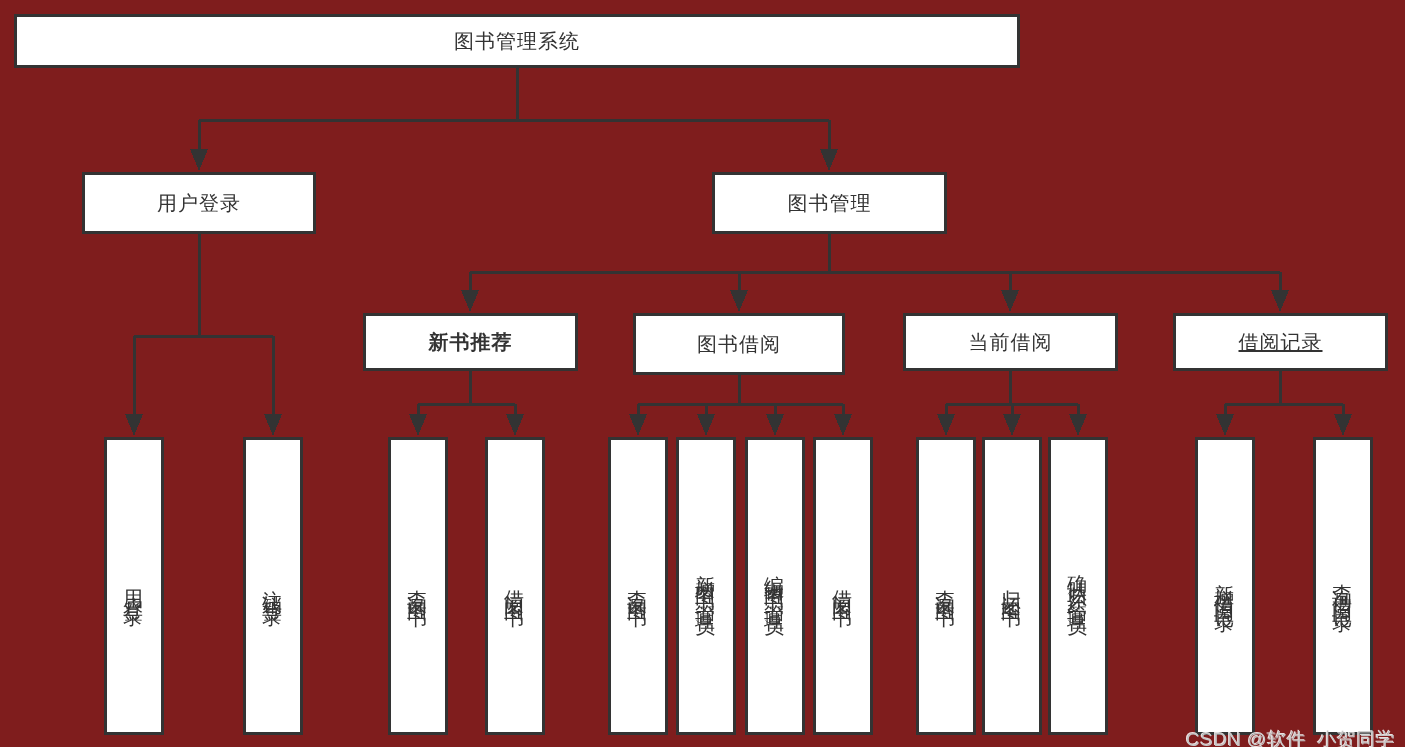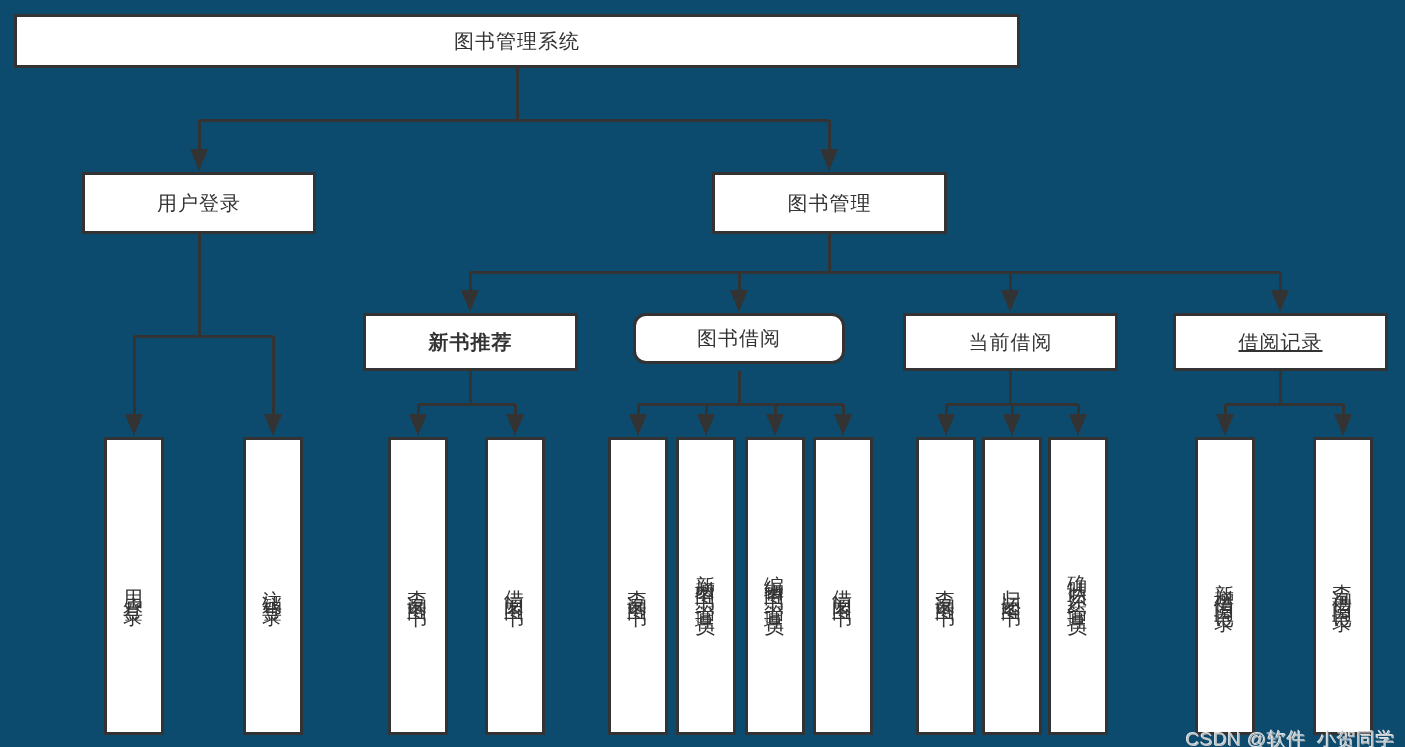--- a/index.html
+++ b/index.html
@@ -5,21 +5,21 @@
   html, body {
     margin: 0;
     padding: 0;
     background: #ffffff;
     font-family: "Liberation Sans", "DejaVu Sans", sans-serif;
   }
   .canvas {
     position: relative;
     width: 1405px;
     height: 747px;
-    background: #0c4a6e;
+    background: #7f1d1d;
     overflow: hidden;
   }
   .connectors {
     position: absolute;
     left: 0;
     top: 0;
     z-index: 1;
   }
   .node {
     position: absolute;
@@ -123,21 +123,21 @@
     <line x1="1343" y1="404" x2="1343" y2="416"></line>
     <polygon points="1334,414 1352,414 1343,436" fill="#333333" stroke="none"></polygon>
   </svg>
 
   <div class="node" style="left:14px; top:14px; width:1006px; height:54px;">图书管理系统</div>
 
   <div class="node" style="left:82px; top:172px; width:234px; height:62px;">用户登录</div>
   <div class="node" style="left:712px; top:172px; width:235px; height:62px;">图书管理</div>
 
   <div class="node" style="left:363px; top:313px; width:215px; height:58px;font-weight:bold;">新书推荐</div>
-  <div class="node" style="left:633px; top:313px; width:212px; height:51px;border-radius:13px;">图书借阅</div>
+  <div class="node" style="left:633px; top:313px; width:212px; height:62px;">图书借阅</div>
   <div class="node" style="left:903px; top:313px; width:215px; height:58px;">当前借阅</div>
   <div class="node" style="left:1173px; top:313px; width:215px; height:58px;text-decoration:underline;">借阅记录</div>
 
   <div class="node v" style="left:104px;">用户登录</div>
   <div class="node v" style="left:243px;">注销登录</div>
 
   <div class="node v" style="left:388px;">查询图书</div>
   <div class="node v" style="left:485px;">借阅图书</div>
 
   <div class="node v" style="left:608px;">查询图书</div>

